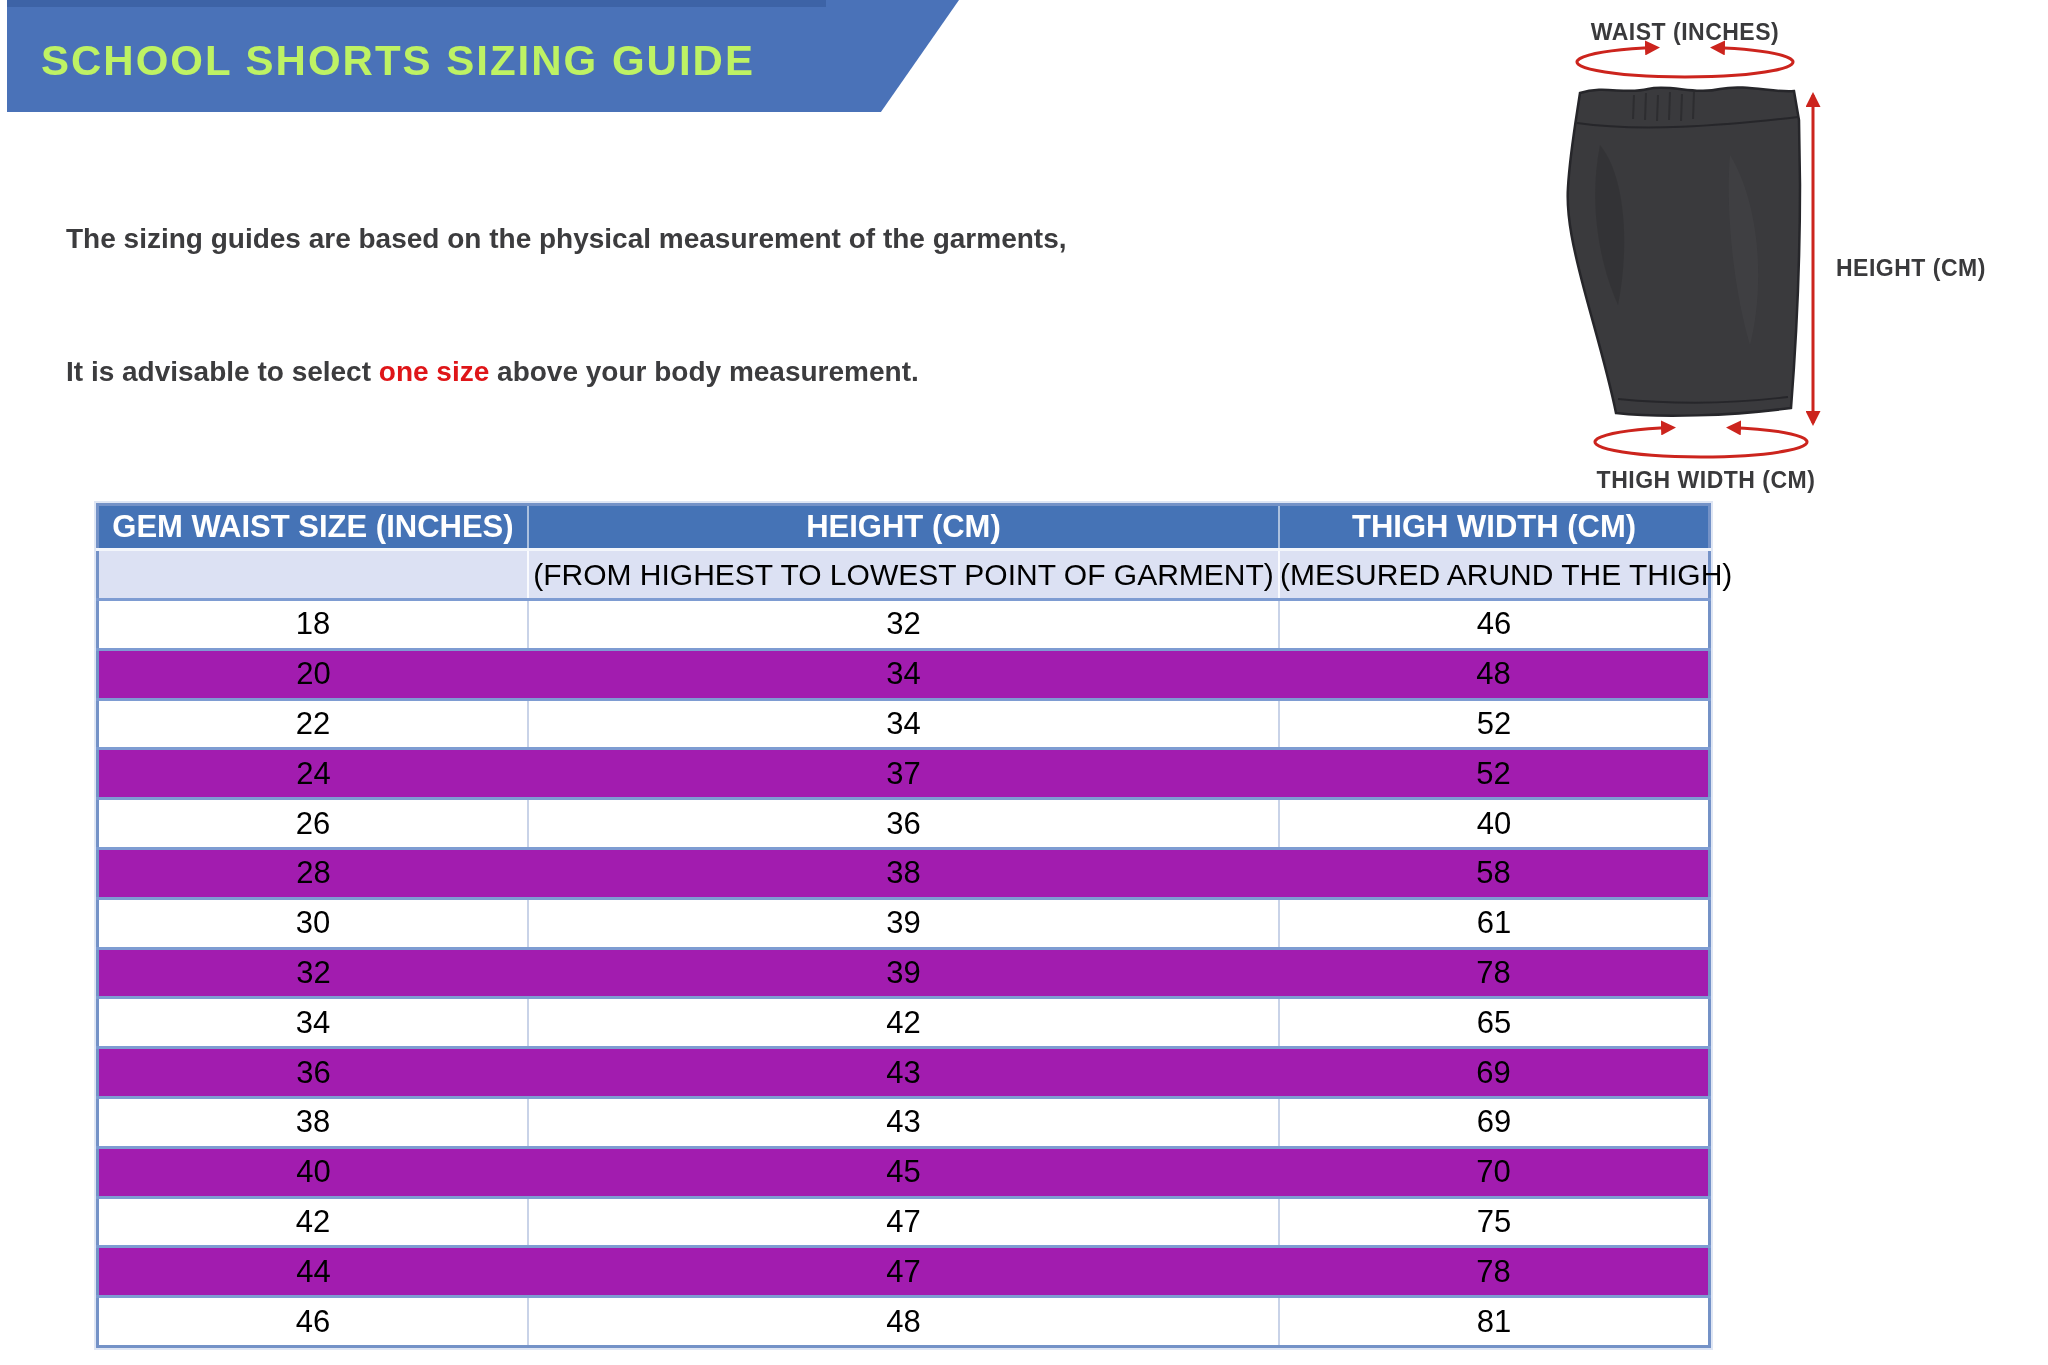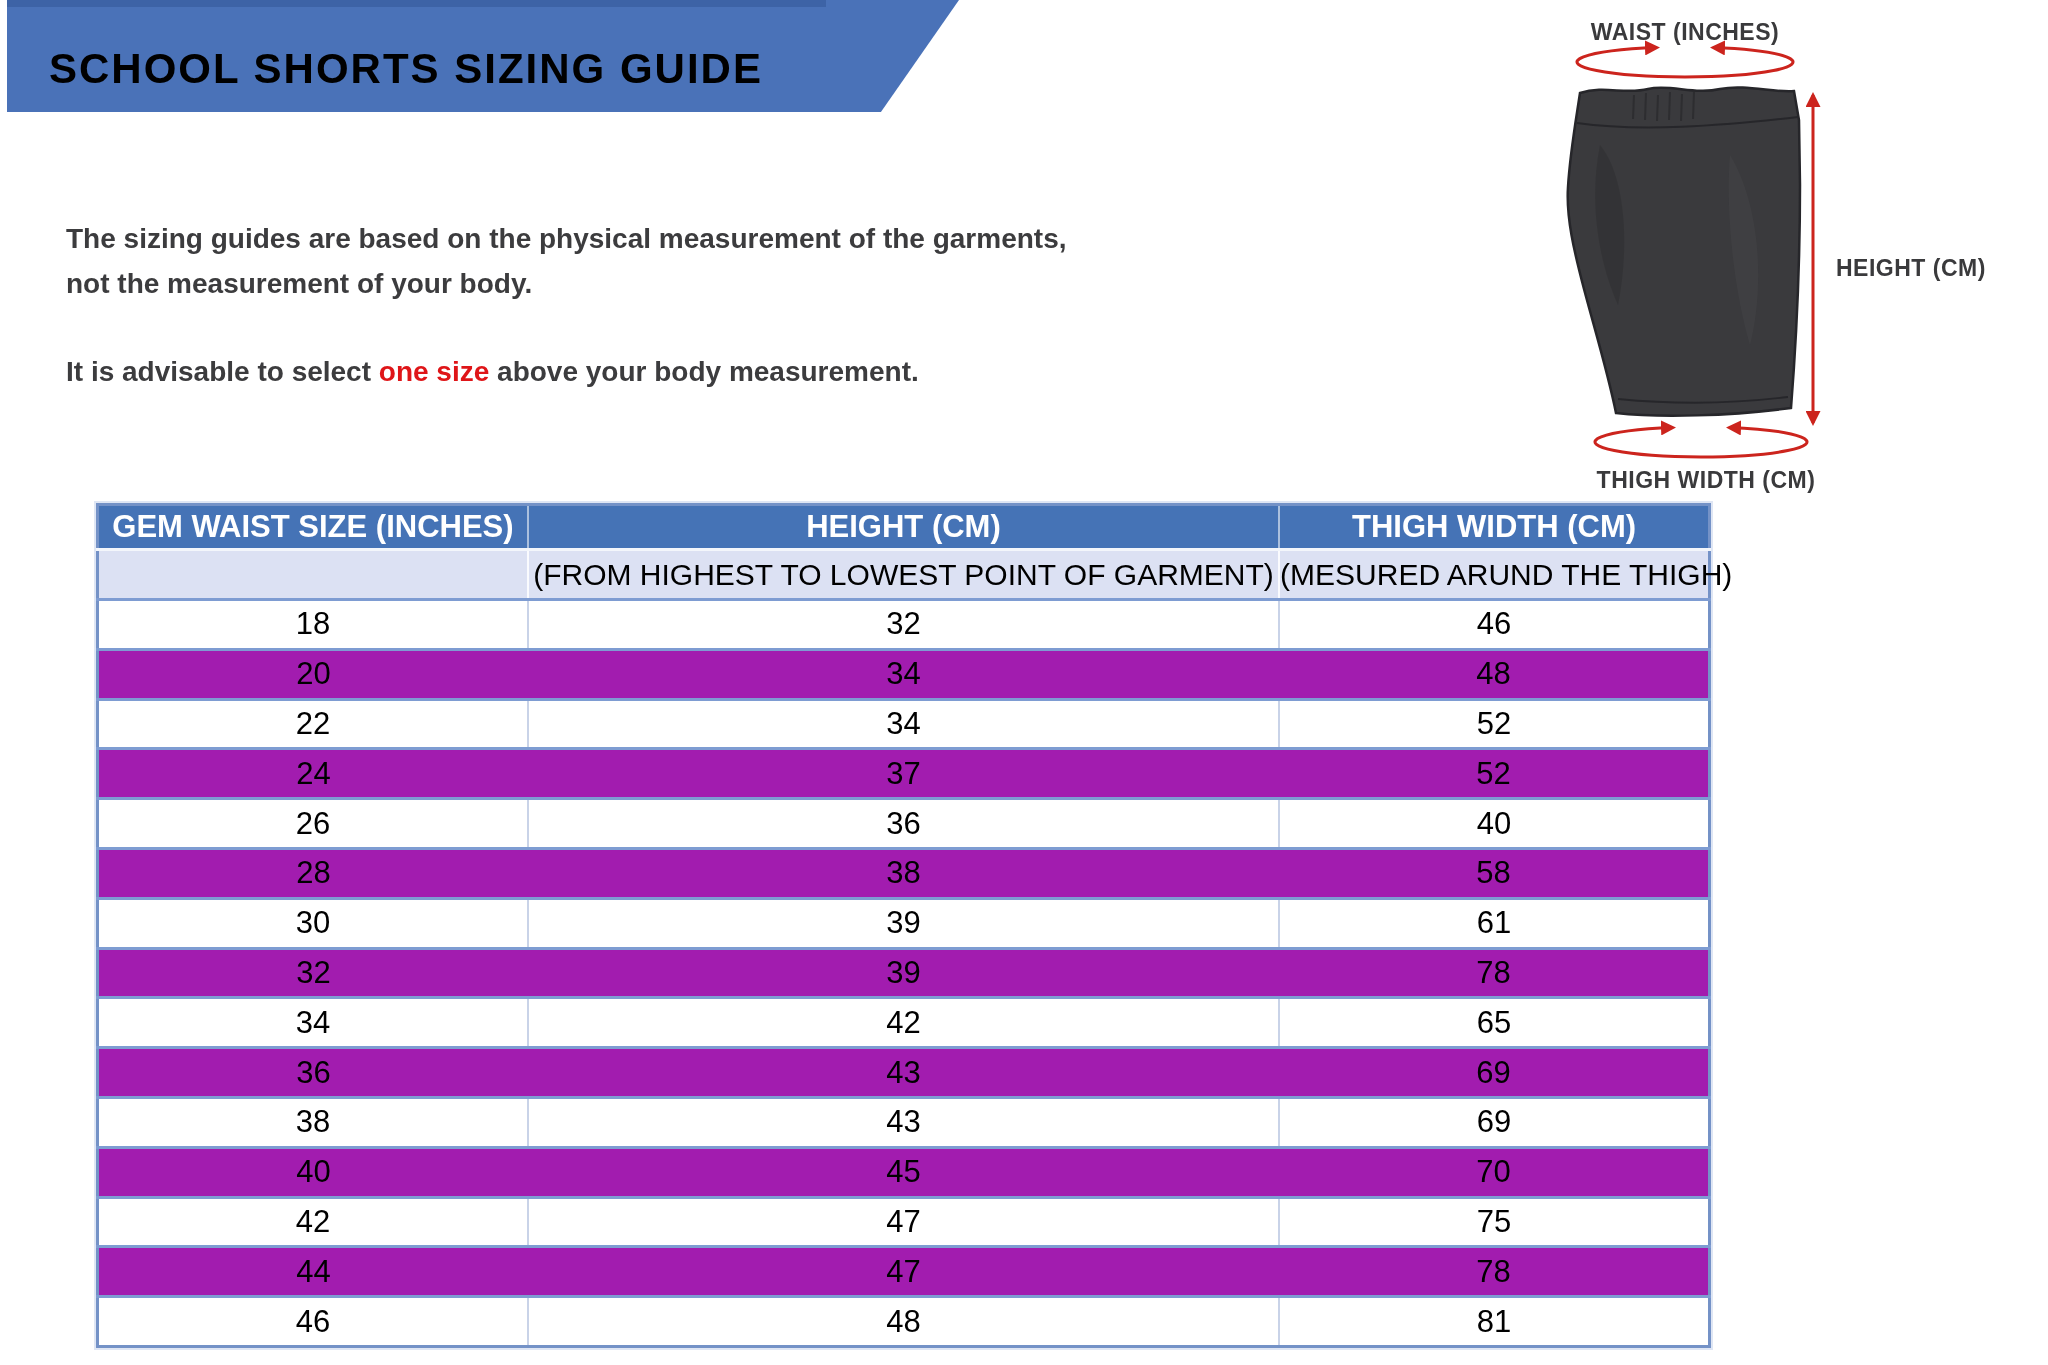--- a/index.html
+++ b/index.html
@@ -10,22 +10,22 @@
   
   .banner{
     position:absolute;left:7px;top:0;width:952px;height:112px;
     background:#4a72b8;
     clip-path:polygon(0 0,100% 0,91.8% 100%,0 100%);
   }
   .banner .topstrip{
     position:absolute;left:0;top:0;width:86%;height:7px;background:#3d63a6;
   }
   .banner h1{
-    margin:12px;padding:0 0 0 30px;line-height:114px;
-    font-size:42px;font-weight:bold;color:#000000;letter-spacing:2px;white-space:nowrap;
+    margin:4px;padding:0 0 0 30px;line-height:114px;
+    font-size:42px;font-weight:bold;color:#bef264;letter-spacing:2px;white-space:nowrap;
   }
   
   .intro{
     position:absolute;left:66px;top:216px;
     font-size:28px;font-weight:bold;color:#3c3c3e;line-height:45px;white-space:nowrap;
   }
   .advice{
     position:absolute;left:66px;top:356px;
     font-size:28px;font-weight:bold;color:#3c3c3e;white-space:nowrap;
   }
@@ -71,21 +71,20 @@
 </head>
 <body>
 
 <div class="banner">
   <div class="topstrip"></div>
   <h1>SCHOOL SHORTS SIZING GUIDE</h1>
 </div>
 
 <div class="intro">
   <div>The sizing guides are based on the physical measurement of the garments,</div>
-  <div>not the measurement of your body.</div>
 </div>
 <div class="advice">
   <span>It is advisable to select </span><span class="hl">one size</span><span> above your body measurement.</span>
 </div>
 
 <div class="diagram">
   <svg width="520" height="500" viewBox="0 0 520 500">
     <defs>
       <marker id="arr" viewBox="0 0 10 10" refX="8" refY="5" markerWidth="5" markerHeight="5" orient="auto-start-reverse">
         <path d="M0,0 L10,5 L0,10 z" fill="#cc241d"></path>

